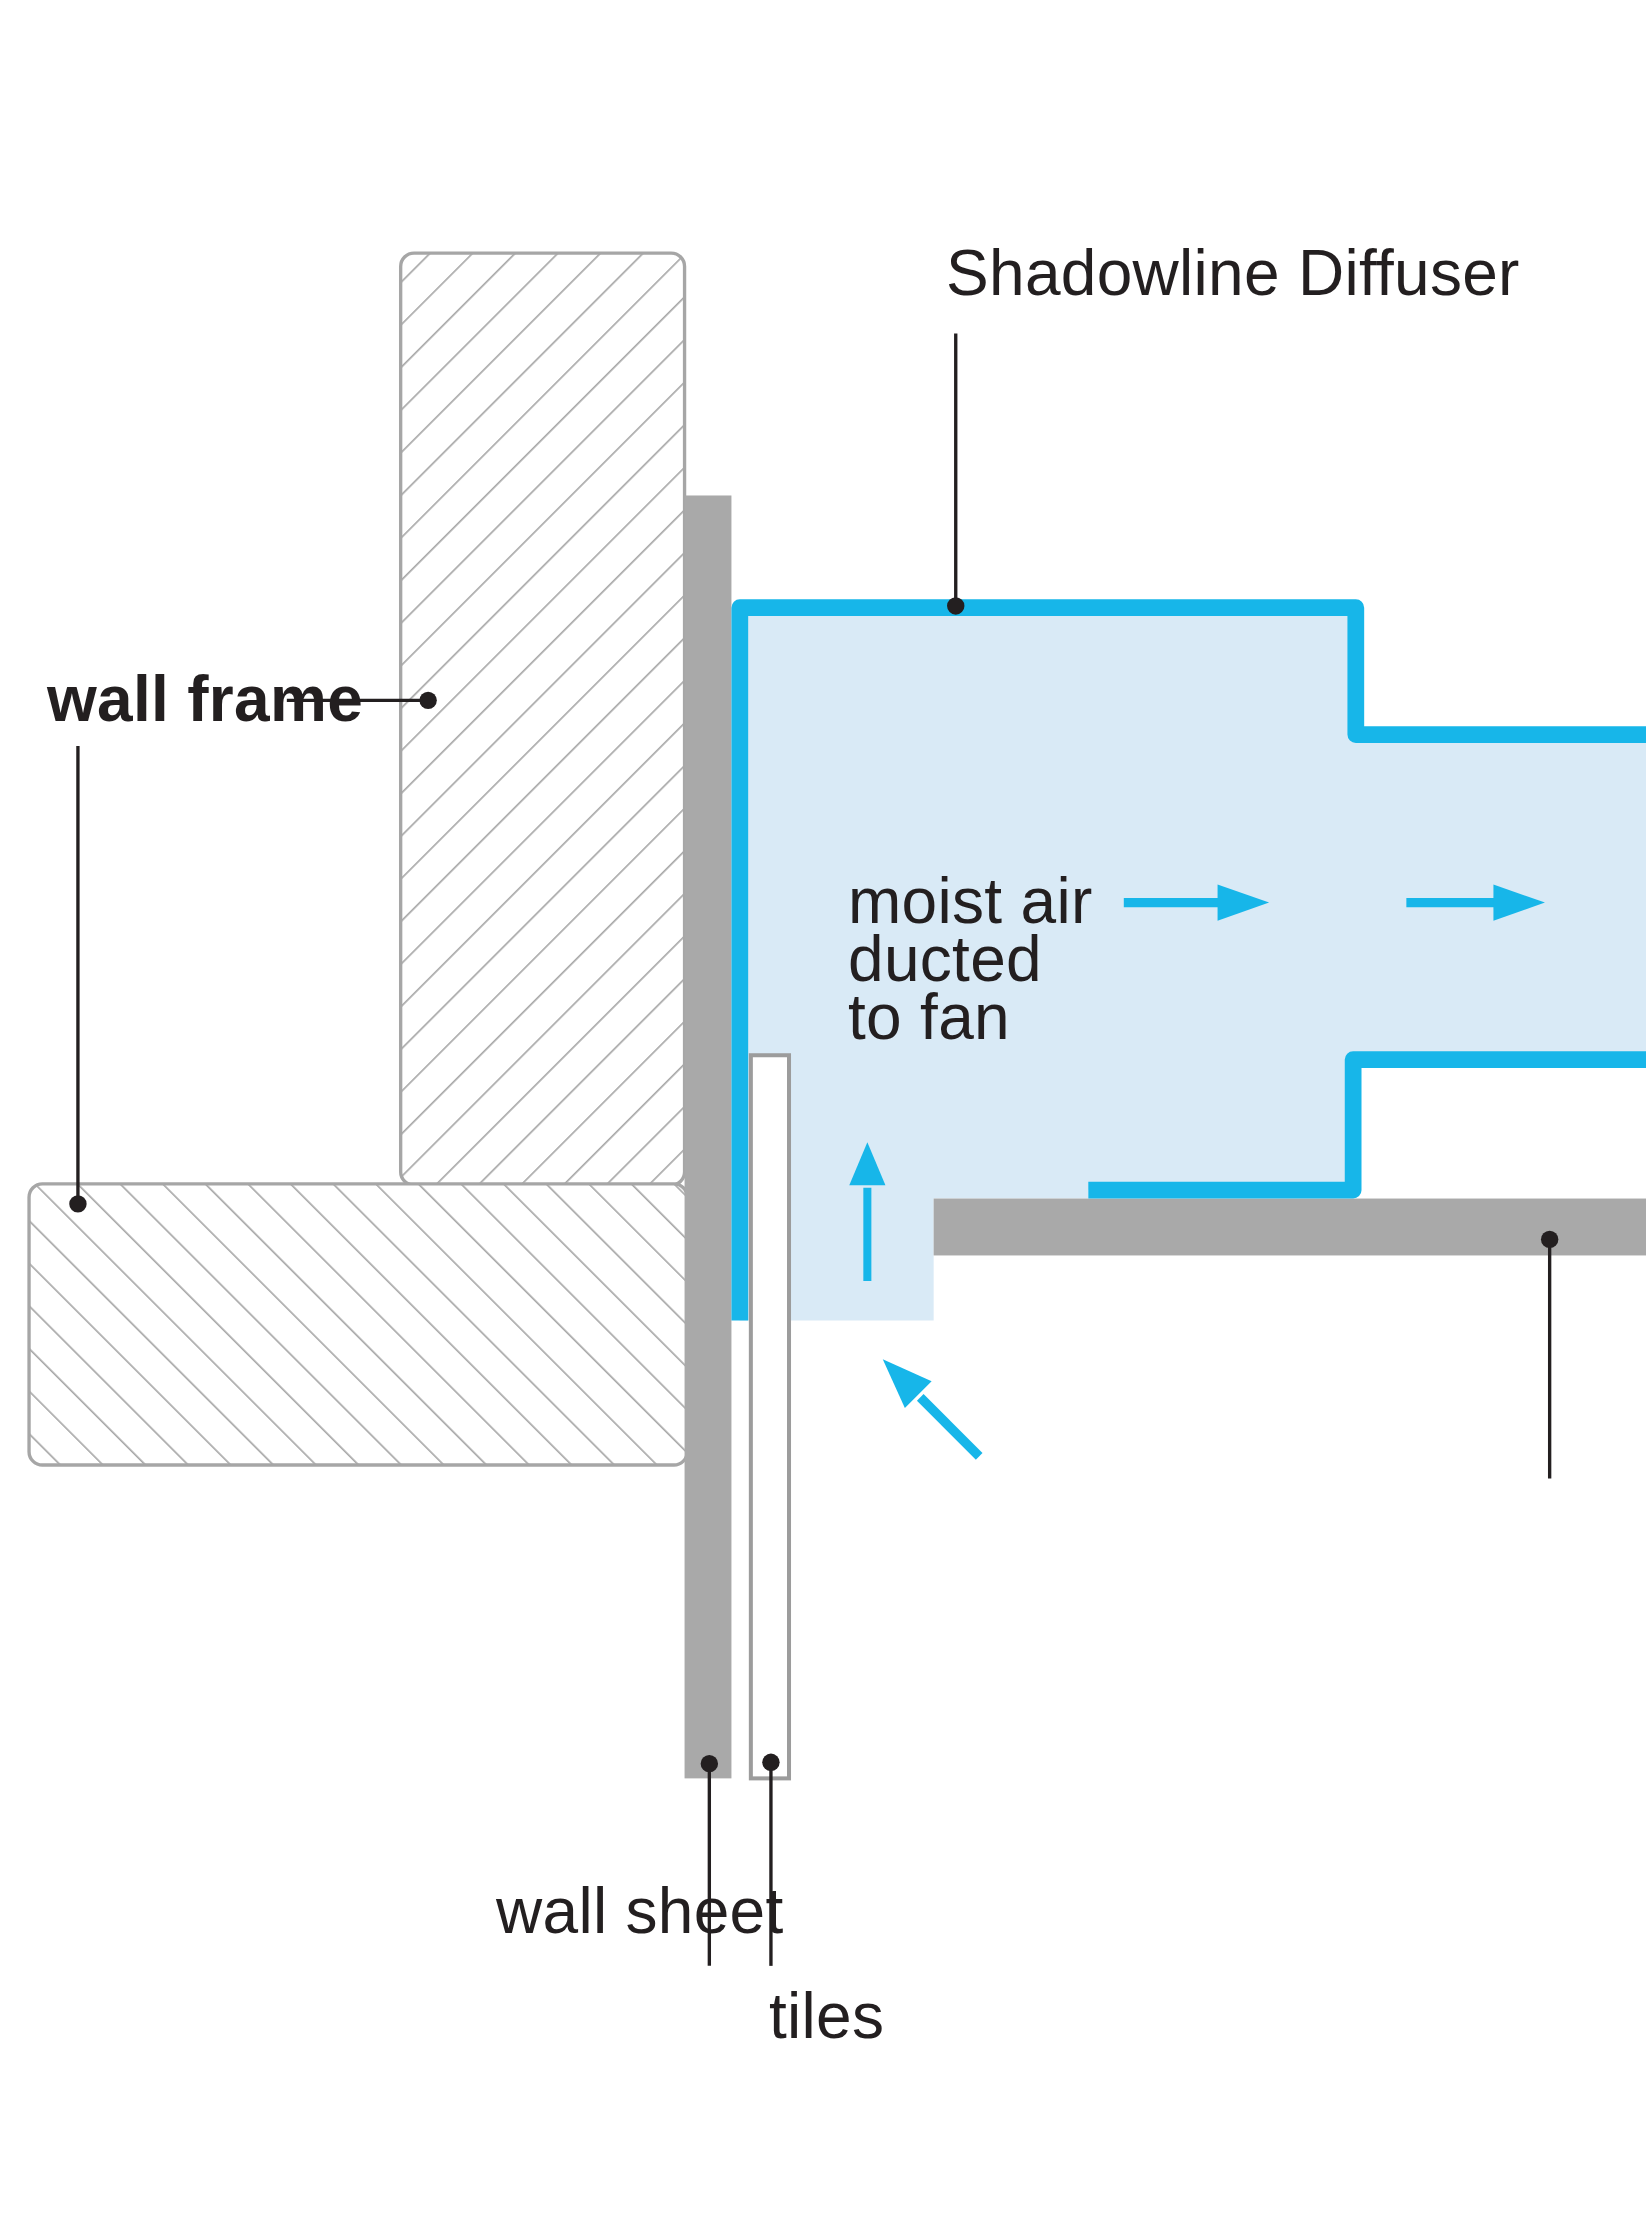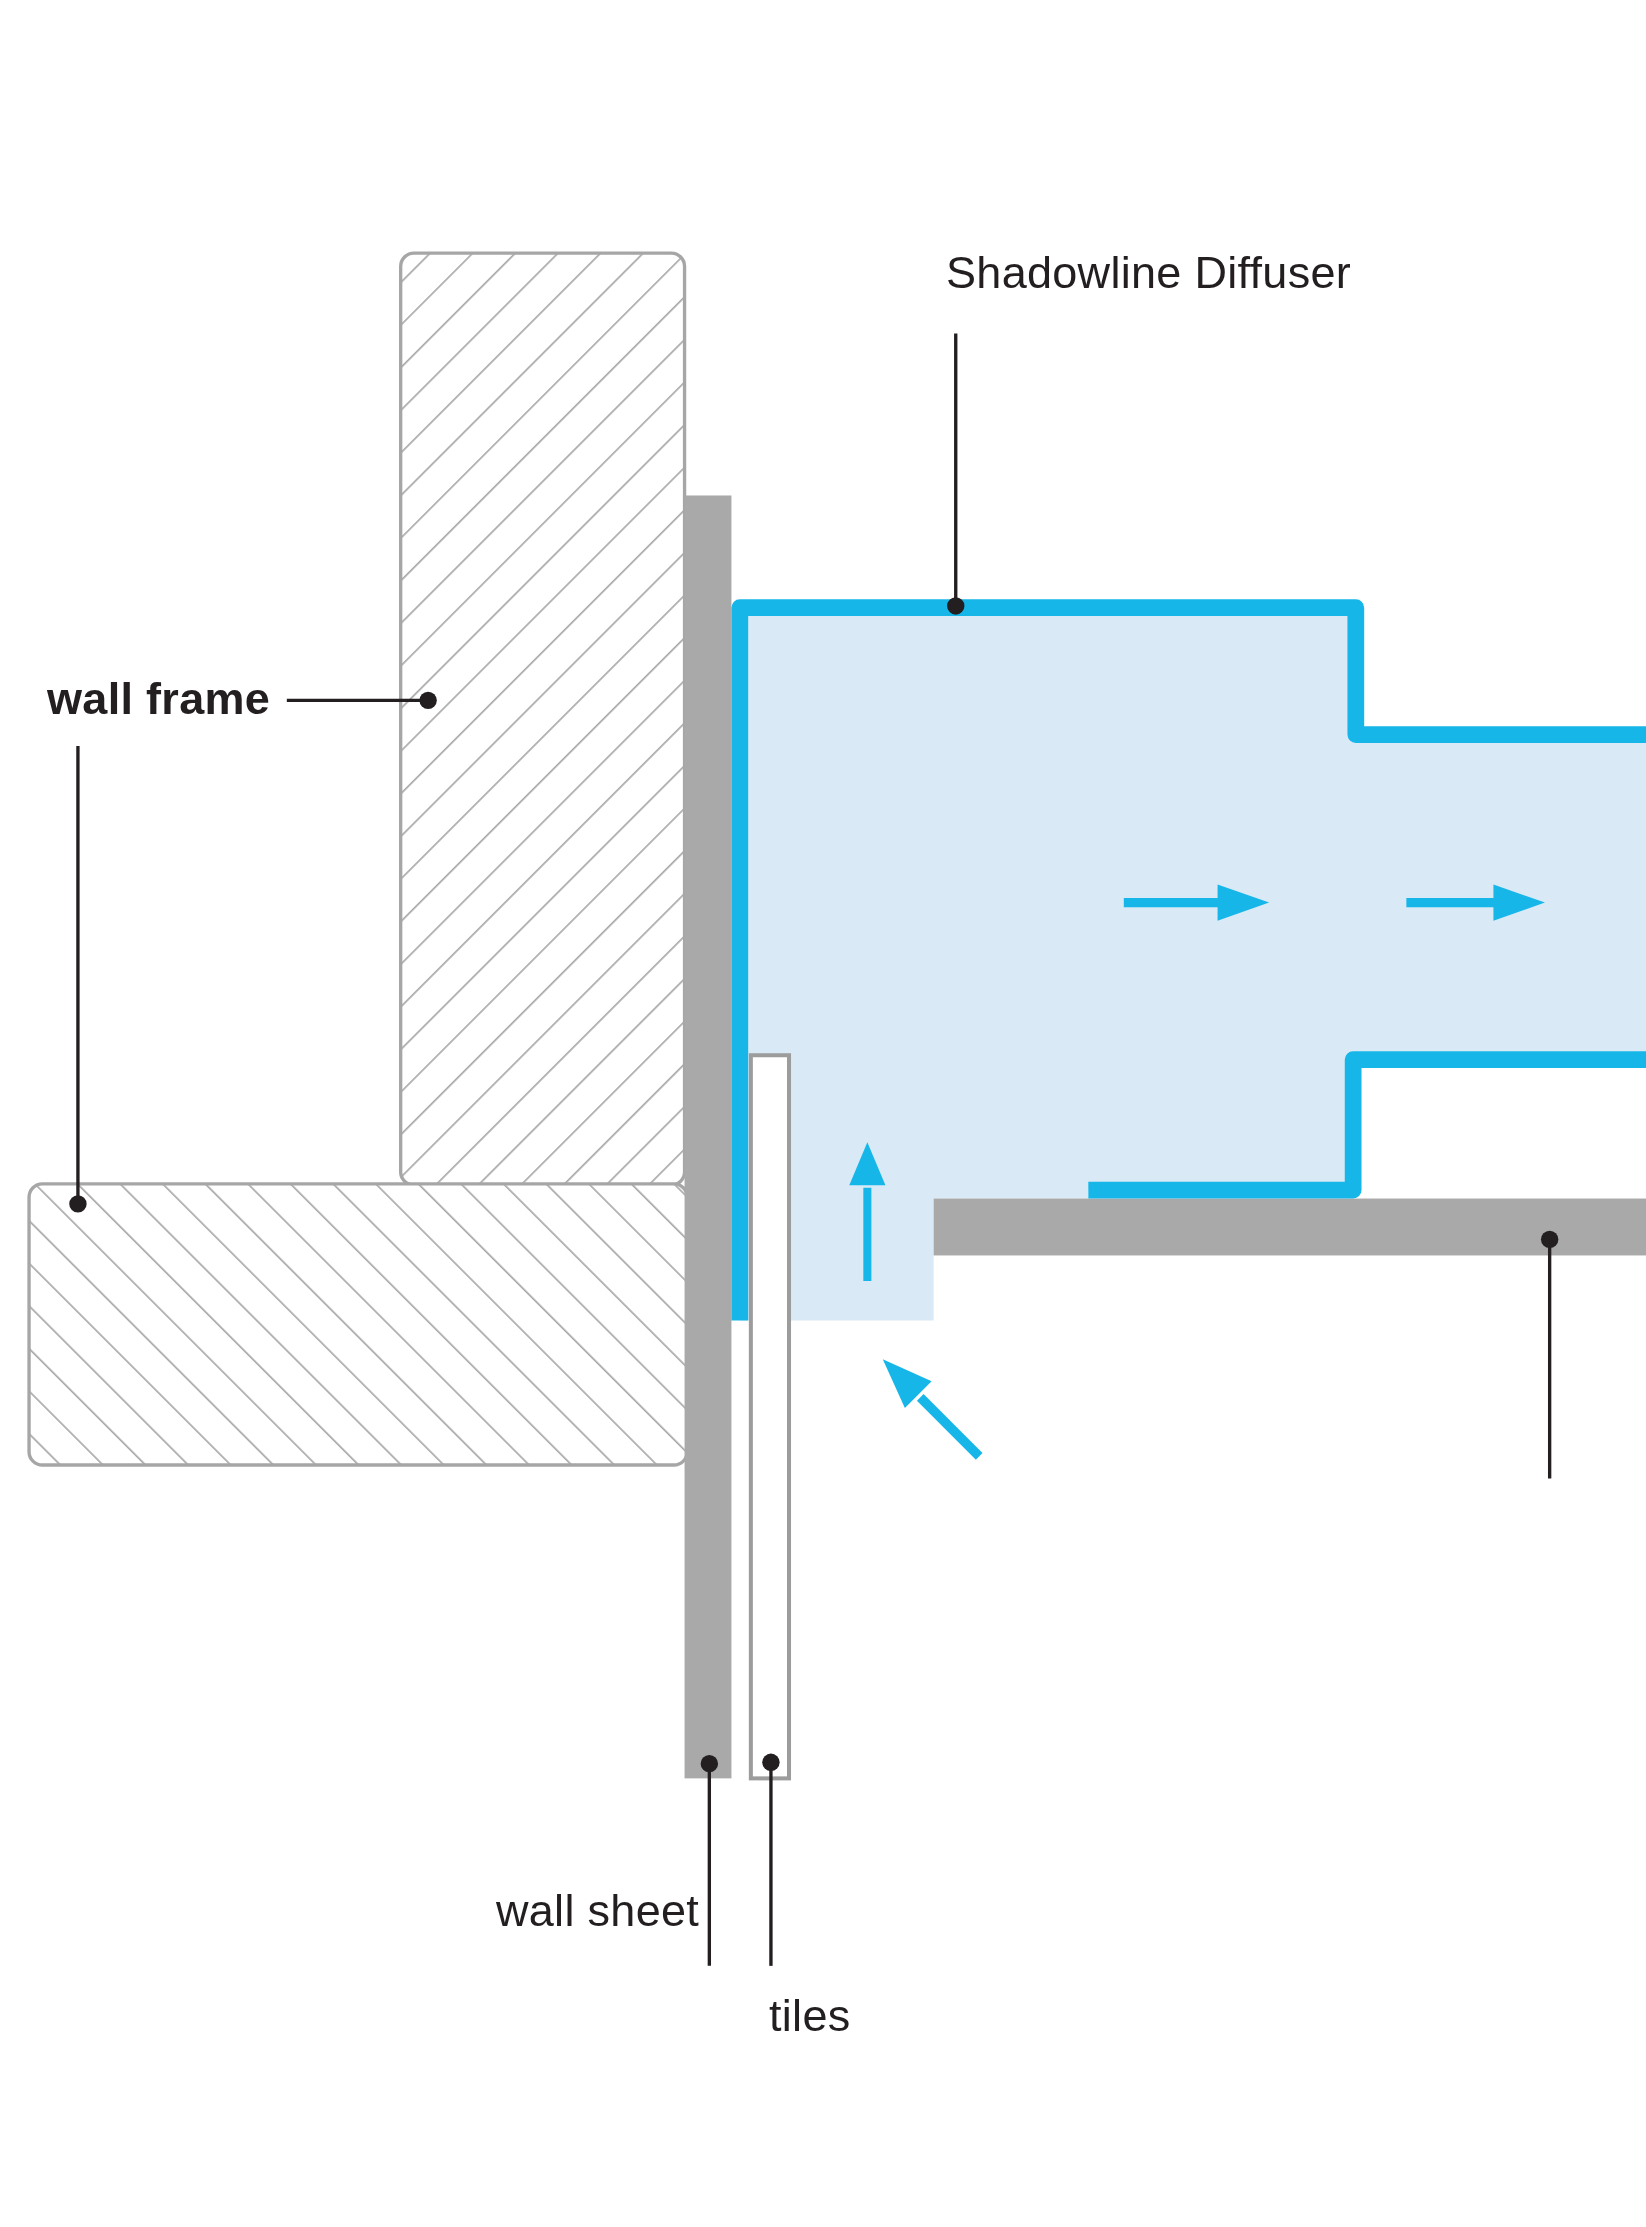--- a/index.html
+++ b/index.html
@@ -19,21 +19,21 @@
   }
   svg.diagram {
     position: absolute;
     left: 0; top: 0;
     width: 1647px;
     height: 2227px;
   }
   .label {
     position: absolute;
     color: #231f20;
-    font-size: 45px;
+    font-size: 64px;
     line-height: 54px;
     white-space: nowrap;
     letter-spacing: 0.3px;
   }
   .label .line { display: block; }
   #lbl-shadowline { left: 946px; top: 246px; }
   #lbl-wallframe  { left: 47px;   top: 672px; font-weight: bold; }
   #lbl-moist      { left: 848px; top: 872px; line-height: 58px; }
   #lbl-ceiling    { left: 1277px; top: 1502px; }
   #lbl-wallsheet  { left: 496px;  top: 1884px; }
@@ -109,20 +109,25 @@
     <circle cx="1059" cy="2634" r="13" fill="#231f20"></circle>
 
     <line x1="1151" y1="2632" x2="1151" y2="2936" stroke="#231f20" stroke-width="5"></line>
     <circle cx="1151" cy="2632" r="13" fill="#231f20"></circle>
   </svg>
 
   <div class="label" id="lbl-shadowline">Shadowline Diffuser</div>
 
   <div class="label" id="lbl-wallframe">wall frame</div>
 
+  <div class="label" id="lbl-moist">
+    <span class="line">moist air</span>
+    <span class="line">ducted</span>
+    <span class="line">to fan</span>
+  </div>
 
 
   <div class="label" id="lbl-wallsheet">wall sheet</div>
 
   <div class="label" id="lbl-tiles">tiles</div>
 
 </div>
 
 
 </body></html>

